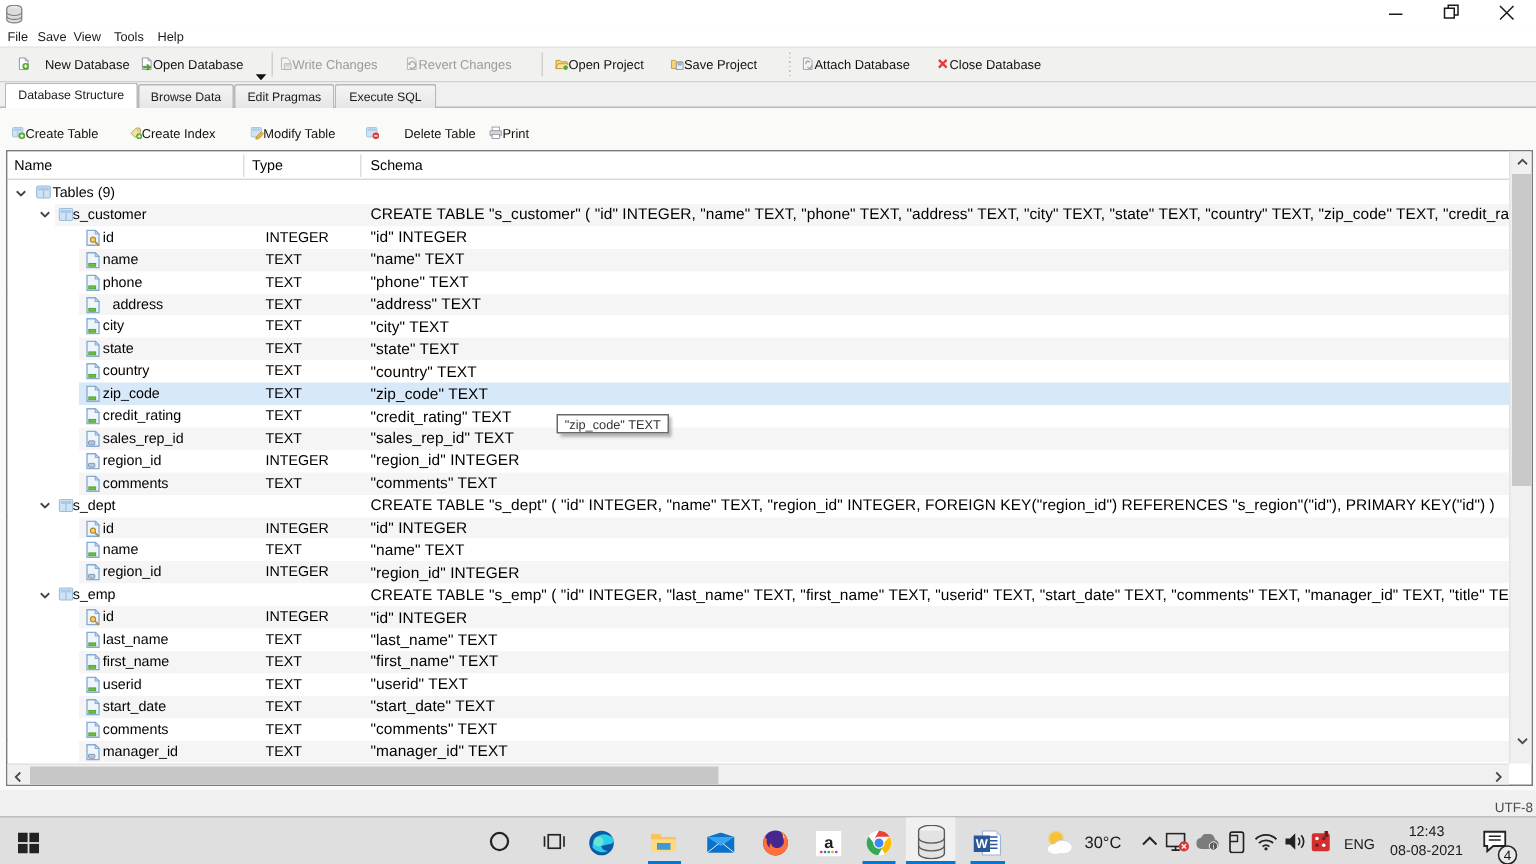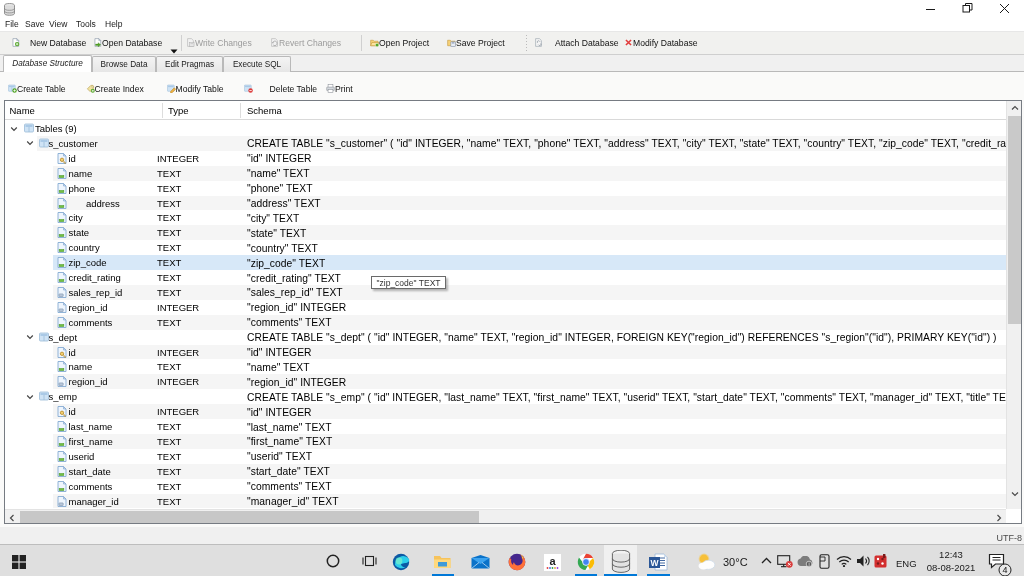--- a/index.html
+++ b/index.html
@@ -15,36 +15,36 @@
   
   #toolbar { position:absolute; left:0; top:31px; width:1024px; height:24px; background:#f1f1ef; border-top:1px solid #e7e7e7; border-bottom:1px solid #cfcfcf; }
   .tbtn { position:absolute; top:0; height:22px; line-height:22px; font-size:8.6px; color:#111; white-space:nowrap; }
   .tbtn.dis { color:#9b9b9b; }
   .tsep { position:absolute; top:3px; height:16px; width:1px; background:#d0d0d0; }
   .tsep.dotted { background:repeating-linear-gradient(#bbb 0 1px, transparent 1px 3px); }
   
   #tabbar { position:absolute; left:0; top:55px; width:1024px; height:17px; background:#f0f0f0; }
   #tabline { position:absolute; left:0; top:71px; width:1024px; height:1px; background:#b9b9b9; }
   .tab { position:absolute; top:56px; height:16px; font-size:8.2px; color:#1a1a1a; text-align:center; line-height:16px; background:linear-gradient(#f4f4f4,#e6e6e6); border:1px solid #b9b9b9; border-bottom:none; border-radius:2px 2px 0 0; }
-  .tab.active { top:55px; height:17px; background:#fff; z-index:3;font-style:italic; }
+  .tab.active { top:55px; height:17px; background:#fff; z-index:3; }
   
   #page { position:absolute; left:0; top:72px; width:1024px; height:455px; background:#fafaf9; }
   .t2btn { position:absolute; top:9px; height:16px; line-height:16px; font-size:8.6px; color:#111; white-space:nowrap; }
   
   #tree { position:absolute; left:4px; top:100px; width:1018px; height:424px; background:#fff; border:1px solid #767b82; }
   .hsep { position:absolute; top:2px; height:15px; width:1px; background:#ddd; }
   #tbody { position:absolute; left:0; top:0px; width:1001px; height:423px; overflow:hidden; }
   .row { position:absolute; left:0; width:1001px; height:14.9px; background:#fff; }
   .row.alt { background:linear-gradient(90deg,#fff 48px,#f5f5f5 48px); }
   .row.alt.l1 { background:linear-gradient(90deg,#fff 32px,#f5f5f5 32px); }
   .row.hl { background:linear-gradient(90deg,#fff 48px,#d7e8f8 48px);text-align:center; }
   .row .cv { position:absolute; top:3.5px; } .row .cv svg { display:block; }
   .row .ic { position:absolute; top:2px; } .row .ic svg { display:block; }
   .row .nm { position:absolute; top:2px; font-size:9.5px; color:#000; white-space:pre; }
-  .row .ty { position:absolute; left:152px; top:2px; font-size:9.5px; color:#000; }
+  .row .ty { position:absolute; left:172px; top:2px; font-size:9.5px; color:#000; }
   .row .sc { position:absolute; left:242px; top:2.5px; font-size:10.3px; letter-spacing:0.05px; color:#000; white-space:pre; }
   
   #vscroll { position:absolute; right:0px; top:0px; width:15px; height:408px; background:#f0f0f0; border-left:1px solid #e3e3e3; }
   #vthumb { position:absolute; left:1px; top:15px; width:13px; height:208px; background:#c9c9c9; }
   #hscroll { position:absolute; left:0px; bottom:0px; width:1001px; height:14px; background:#f0f0f0; border-top:1px solid #e3e3e3; }
   #hthumb { position:absolute; left:15px; top:1px; width:459px; height:12px; background:#c7c7c7; }
   
   #tooltip { position:absolute; left:371px; top:276px; width:75px; height:13px; background:#fff; border:1px solid #6a6a6a; box-shadow:2px 2px 2px rgba(0,0,0,0.28); font-size:8.5px; color:#333; text-align:center; line-height:12px; z-index:50; }
   
   #statusbar { position:absolute; left:0; top:527px; width:1024px; height:17px; background:#f0f0f0; }
@@ -117,24 +117,24 @@
         </svg><span style="margin-left:0px">Open Project</span></div>
     <div class="tbtn" style="left:447px"><svg style="vertical-align:-1px" width="9" height="9" viewBox="0 0 14 14">
           <path d="M1 3.5 h4 l1.5 1.5 h6 v7 h-11.5 z" fill="#f7d277" stroke="#c09538" stroke-width="0.9"></path>
           <rect x="6" y="6" width="7" height="7" fill="#e8edf4" stroke="#7788a8" stroke-width="0.8"></rect>
           <rect x="7.5" y="6.5" width="4" height="2.2" fill="#9aa8c0"></rect>
         </svg><span style="margin-left:0px">Save Project</span></div>
     <div class="tsep dotted" style="left:526px"></div>
     <div class="tbtn" style="left:534px"><svg style="vertical-align:-1px" width="9" height="9" viewBox="0 0 14 14">
           <path d="M2.5 1 h6 l3 3 v9 h-9 z" fill="#f4f4f4" stroke="#9aa4ae" stroke-width="1"></path>
           <path d="M4.5 9.5 a2 2 0 0 1 2.8-2.8 l1 1 M9.5 10.5 a2 2 0 0 1-2.8 2.8 l-1-1" fill="none" stroke="#8a929c" stroke-width="1.1" transform="translate(1,-2)"></path>
-        </svg><span style="margin-left:12px">Attach Database</span></div>
+        </svg><span style="margin-left:0px">Attach Database</span></div>
     <div class="tbtn" style="left:624px"><svg style="vertical-align:-1px" width="9" height="9" viewBox="0 0 14 14">
           <path d="M3 3 l8 8 m0-8 l-8 8" stroke="#e23b3b" stroke-width="2.4"></path>
-        </svg><span style="margin-left:0px">Modify Database</span></div>
+        </svg><span style="margin-left:0px">Close Database</span></div>
   </div>
 
   <div id="tabbar"></div>
   <div id="tabline"></div>
   <div class="tab active" style="left:3px;width:89px">Database Structure</div>
   <div class="tab" style="left:92px;width:64px">Browse Data</div>
   <div class="tab" style="left:156px;width:67px">Edit Pragmas</div>
   <div class="tab" style="left:223px;width:68px">Execute SQL</div>
 
   <div id="page">
@@ -248,21 +248,21 @@
           <span class="sc">"phone" TEXT</span>
         </div>
 <div class="row alt" style="top:94.5px">
           <span class="ic" style="left:51.5px">
             <svg class="ri" width="10" height="11" viewBox="0 0 10 11">
               <path d="M1 0.5 h5.5 l2.5 2.5 v7.5 h-8 z" fill="#eef5fd" stroke="#86abd3" stroke-width="0.9"></path>
               <path d="M6.5 0.5 l2.5 2.5 h-2.5 z" fill="#cadef2" stroke="#86abd3" stroke-width="0.7"></path>
               <rect x="2.2" y="7.6" width="4.6" height="1.9" fill="#72bf44" stroke="#4e9e2a" stroke-width="0.6"></rect>
             </svg>
           </span>
-          <span class="nm" style="left:81px">address</span>
+          <span class="nm" style="left:70px">address</span>
           <span class="ty">TEXT</span>
           <span class="sc">"address" TEXT</span>
         </div>
 <div class="row" style="top:109.4px">
           <span class="ic" style="left:51.5px">
             <svg class="ri" width="10" height="11" viewBox="0 0 10 11">
               <path d="M1 0.5 h5.5 l2.5 2.5 v7.5 h-8 z" fill="#eef5fd" stroke="#86abd3" stroke-width="0.9"></path>
               <path d="M6.5 0.5 l2.5 2.5 h-2.5 z" fill="#cadef2" stroke="#86abd3" stroke-width="0.7"></path>
               <rect x="2.2" y="7.6" width="4.6" height="1.9" fill="#72bf44" stroke="#4e9e2a" stroke-width="0.6"></rect>
             </svg>

